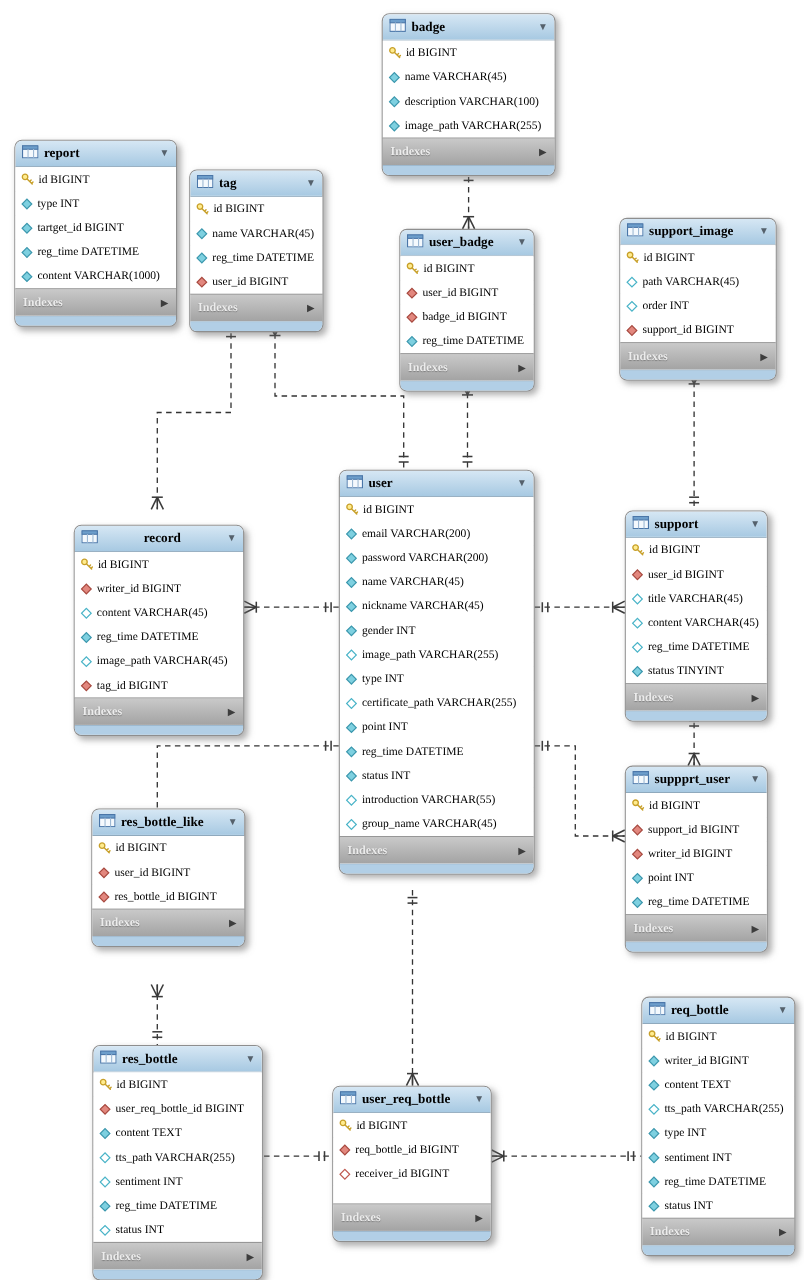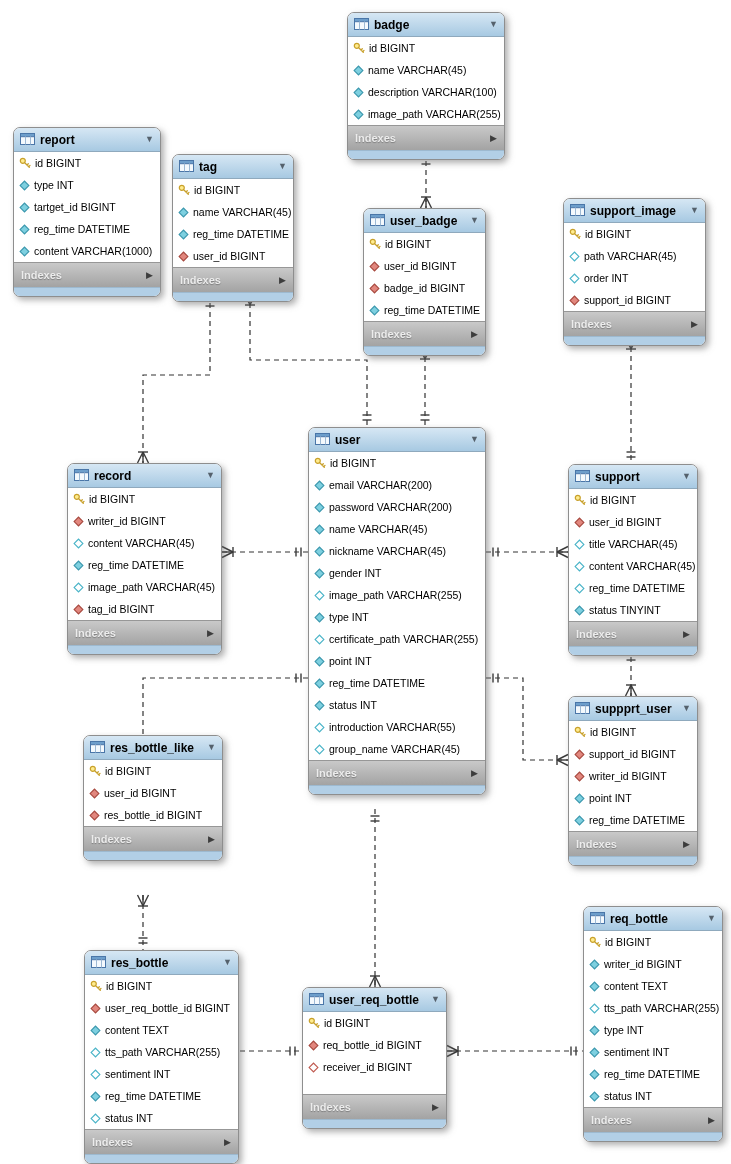--- a/index.html
+++ b/index.html
@@ -1,18 +1,18 @@
 <!DOCTYPE html>
 <html><head>
 <meta charset="utf-8">
 <style>
   html,body { margin:0; padding:0; background:#ffffff; }
   .canvas {
     position:relative; width:731px; height:1164px; background:#ffffff;
-    font-family:Liberation Sans, sans-serif; overflow:hidden;
+    font-family:Liberation Serif, serif; overflow:hidden;
   }
   svg.connectors { position:absolute; left:0; top:0; width:731px; height:1164px; }
   .tbl {
     position:absolute; box-sizing:border-box;
     border:1px solid #8e8e8e; border-radius:7px; background:#ffffff;
     box-shadow:3px 3px 6px rgba(110,110,110,0.55);
   }
   .thead {
     box-sizing:border-box; height:24px; display:flex; align-items:center; gap:5px;
     padding:0 6px; background:linear-gradient(#d6e7f4,#a7c9e2);
@@ -449,21 +449,21 @@
             </svg>
           </span>
           <span>support_id BIGINT</span>
         </div>
         <div class="indexes">
           <span class="lbl">Indexes</span>
           <span class="arr">▶</span>
         </div>
         <div class="tfoot"></div>
       </div>
-      <div class="tbl" style="left: 67px; top: 463px; width: 155px;">
+      <div class="tbl" style="left: 67px; top: 477px; width: 155px; text-align: center;">
         <div class="thead">
           <span class="ic"><svg width="15" height="12" viewBox="0 0 15 12">
               <rect x="0.5" y="0.5" width="14" height="11" fill="#f4f9fd" stroke="#4a76a8"></rect>
               <rect x="0.5" y="0.5" width="14" height="3.2" fill="#6d9ecb" stroke="#4a76a8"></rect>
               <line x1="5.5" y1="3.5" x2="5.5" y2="11.5" stroke="#9db9d4"></line>
               <line x1="10.5" y1="3.5" x2="10.5" y2="11.5" stroke="#9db9d4"></line>
             </svg></span>
           <span class="ttitle">record</span>
           <span class="collapse">▼</span>
         </div>

